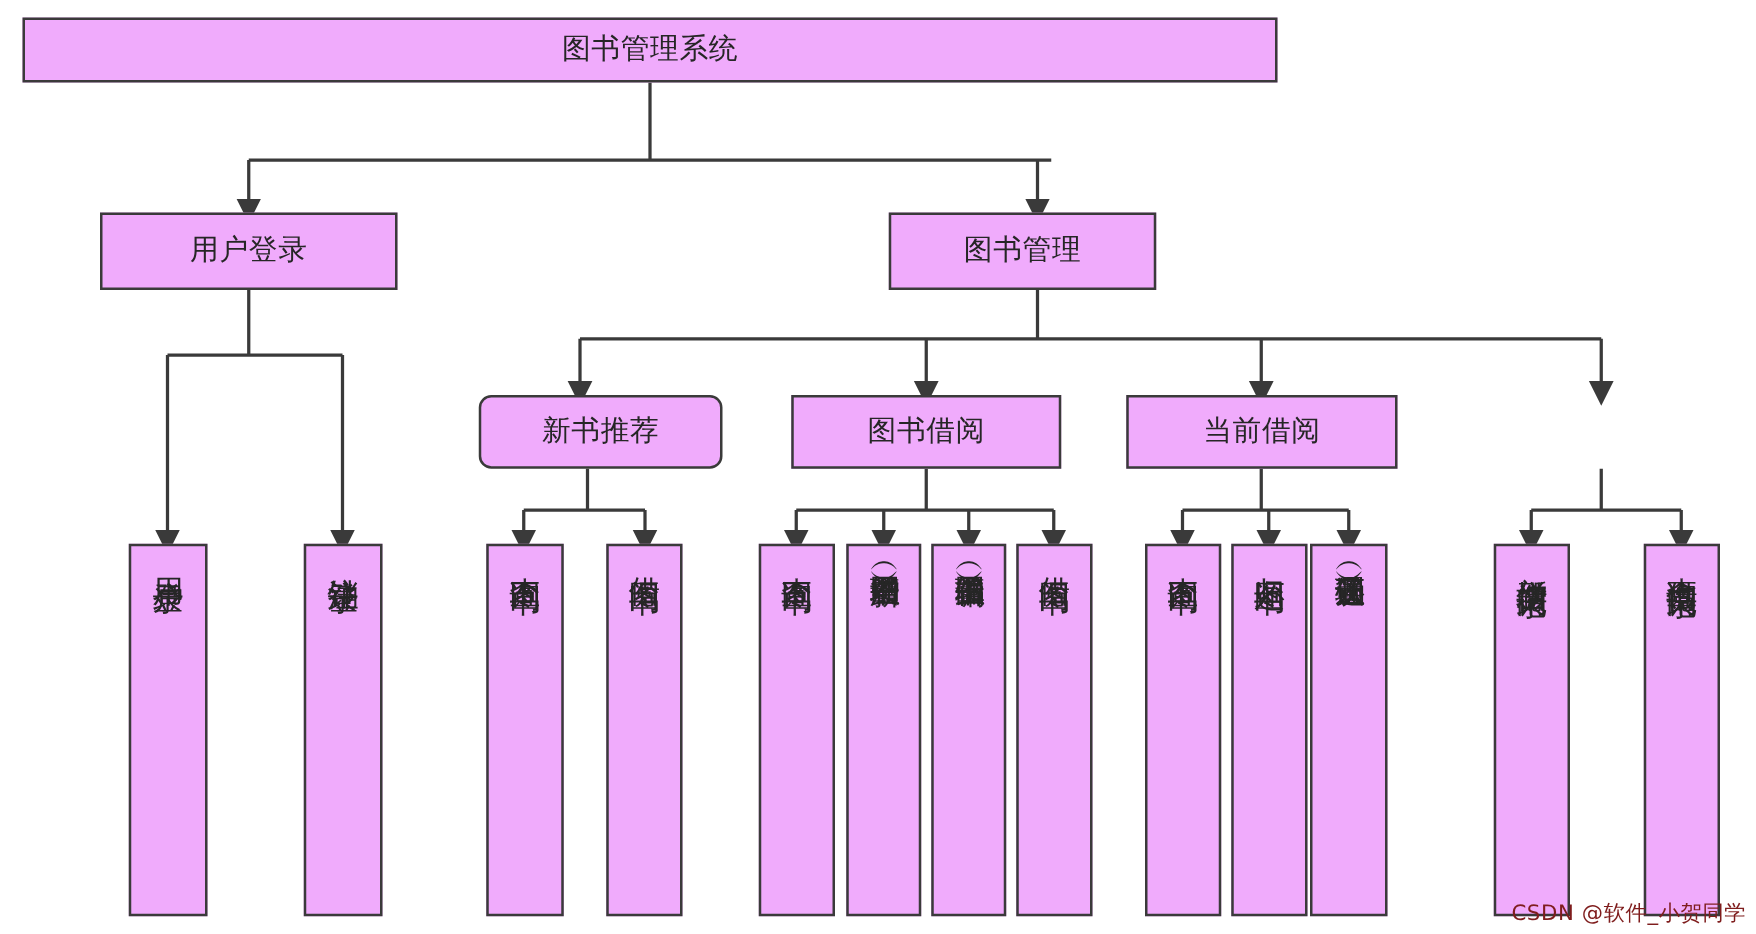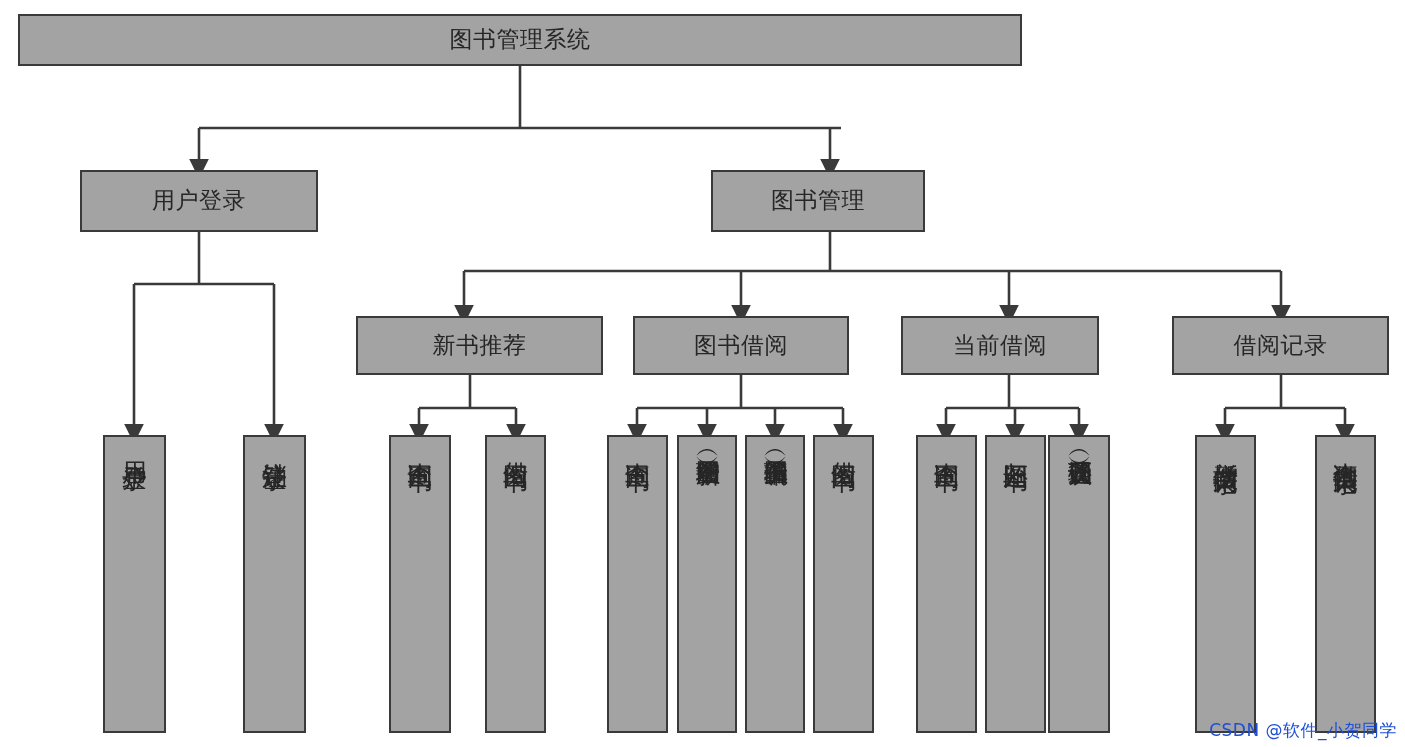--- a/index.html
+++ b/index.html
@@ -23,21 +23,21 @@
     position: absolute;
     left: 0;
     top: 0;
     width: 1405px;
     height: 747px;
   }
   .node {
     position: absolute;
     box-sizing: border-box;
     border: 2.5px solid #3a3a3a;
-    background: #a3a3a3;
+    background: #f0abfc;
     display: flex;
     align-items: center;
     justify-content: center;
     color: #262626;
   }
   .node-label {
     display: block;
     text-align: center;
     line-height: 1.18;
     color: #262626;
@@ -62,21 +62,21 @@
   }
   .node.vertical.tall-text .node-label {
     font-size: 24px;
     letter-spacing: 0px;
   }
   #watermark {
     position: absolute;
     right: 8px;
     bottom: 5px;
     font-size: 17px;
-    color: #1d4ed8;
+    color: #7f1d1d;
     white-space: nowrap;
     letter-spacing: 0.5px;
   }
 </style>
 </head>
 <body>
 
 <div id="diagram-root">
 
   <svg id="connectors" viewBox="0 0 1405 747" xmlns="http://www.w3.org/2000/svg">
@@ -134,31 +134,28 @@
     <span class="node-label">图书管理系统</span>
   </div>
 
   <div class="node horizontal" style="left:80px; top:170px; width:238px; height:62px;">
     <span class="node-label">用户登录</span>
   </div>
   <div class="node horizontal" style="left:711px; top:170px; width:214px; height:62px;">
     <span class="node-label">图书管理</span>
   </div>
 
-  <div class="node horizontal" style="left:356px; top:316px; width:247px; height:59px;">
+  <div class="node horizontal" style="left:383px; top:316px; width:195px; height:59px;border-radius:10px;">
     <span class="node-label">新书推荐</span>
   </div>
   <div class="node horizontal" style="left:633px; top:316px; width:216px; height:59px;justify-content:center;">
     <span class="node-label">图书借阅</span>
   </div>
-  <div class="node horizontal" style="left:901px; top:316px; width:198px; height:59px;">
+  <div class="node horizontal" style="left:901px; top:316px; width:217px; height:59px;">
     <span class="node-label">当前借阅</span>
-  </div>
-  <div class="node horizontal" style="left:1172px; top:316px; width:217px; height:59px;">
-    <span class="node-label">借阅记录</span>
   </div>
 
   <div class="node vertical" style="left:103px; top:435px; width:63px; height:298px;">
     <span class="node-label">用户登录</span>
   </div>
   <div class="node vertical" style="left:243px; top:435px; width:63px; height:298px;">
     <span class="node-label">注销登录</span>
   </div>
 
   <div class="node vertical" style="left:389px; top:435px; width:62px; height:298px;">

